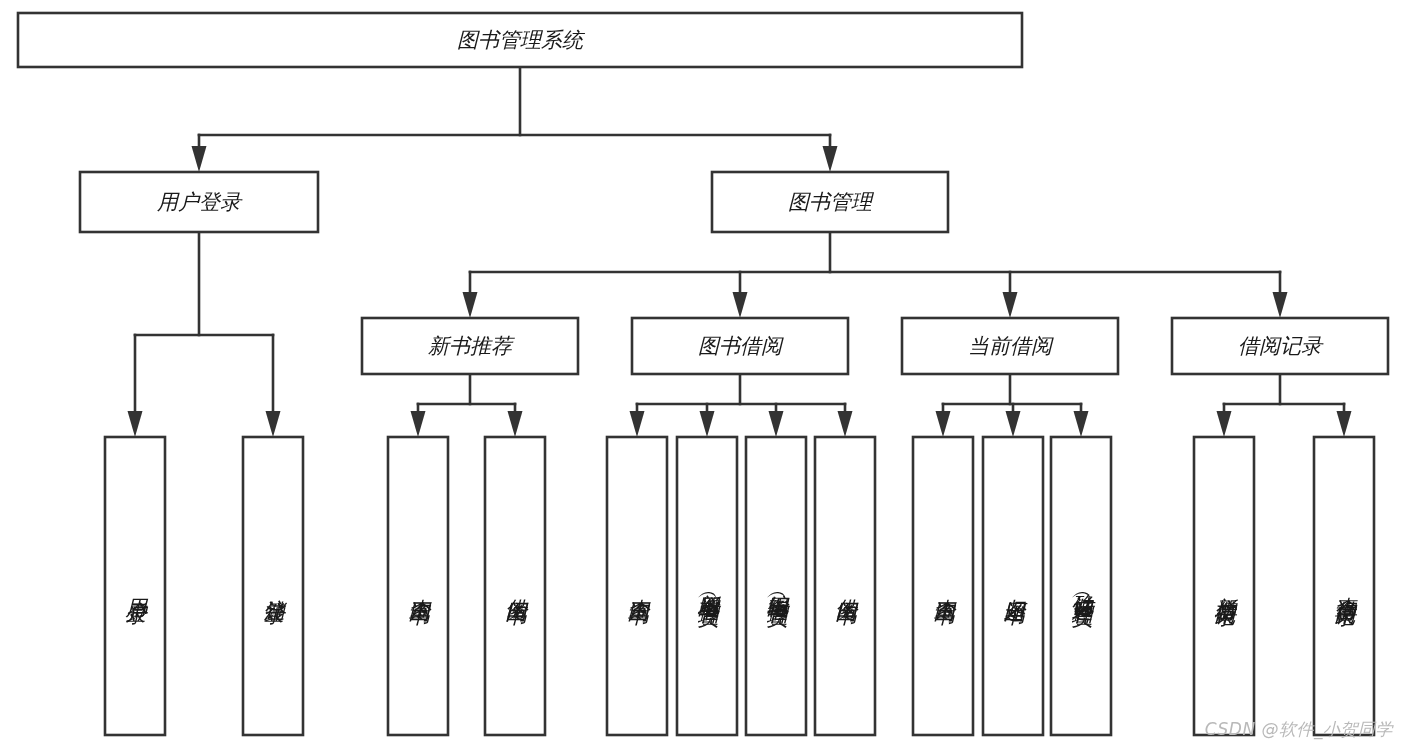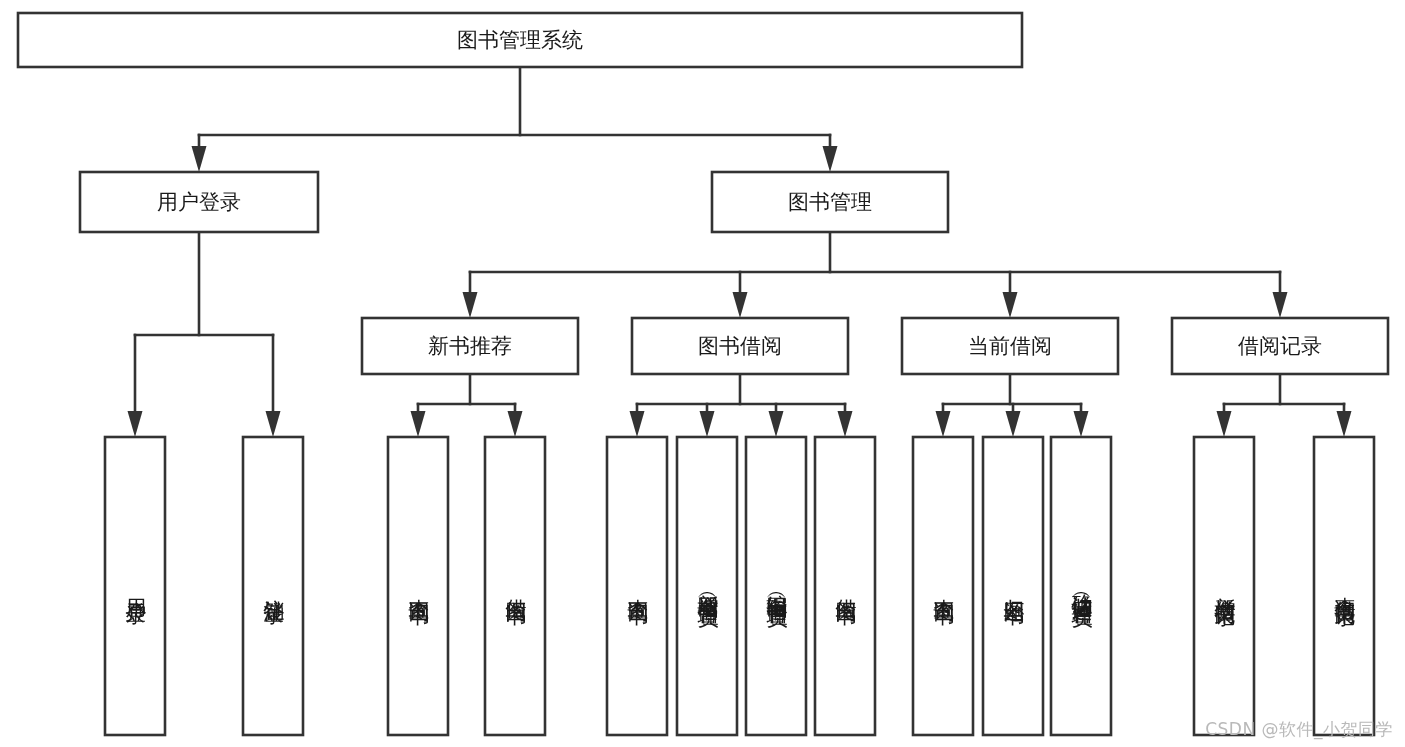--- a/index.html
+++ b/index.html
@@ -12,20 +12,21 @@
     width: 1405px;
     height: 747px;
     overflow: hidden;
     font-family: "DejaVu Sans", "Liberation Sans", sans-serif;
   }
   #diagram-root {
     position: relative;
     width: 1405px;
     height: 747px;
     background: #ffffff;
+    font-style: italic;
   }
   svg#diagram-canvas {
     position: absolute;
     left: 0;
     top: 0;
     width: 1405px;
     height: 747px;
     display: block;
   }
   .node-box {

